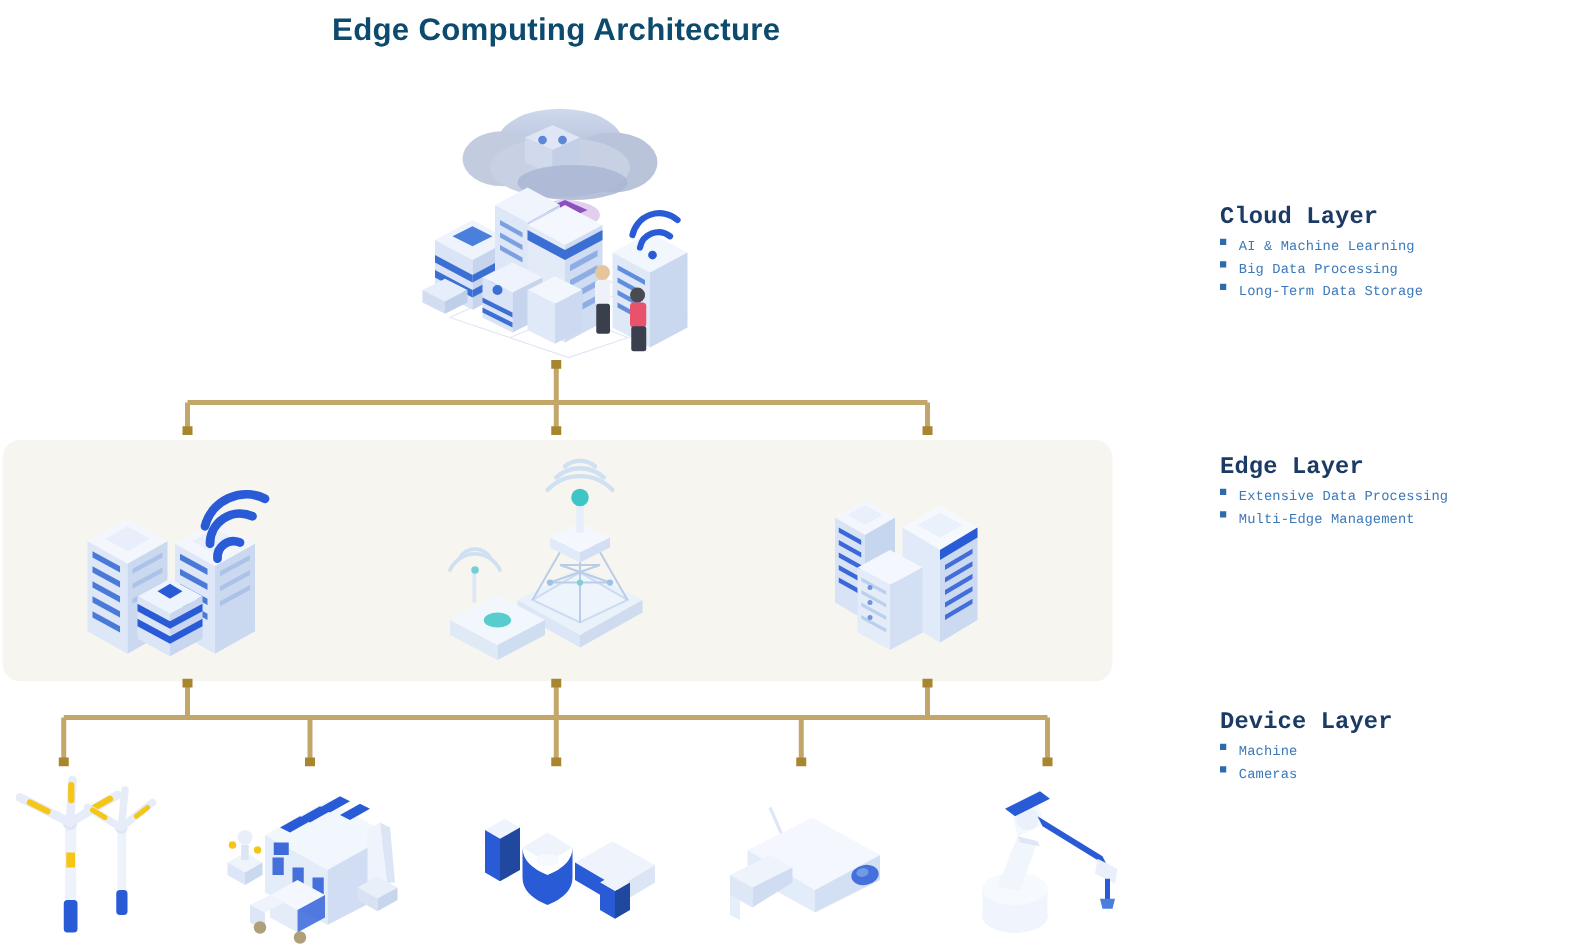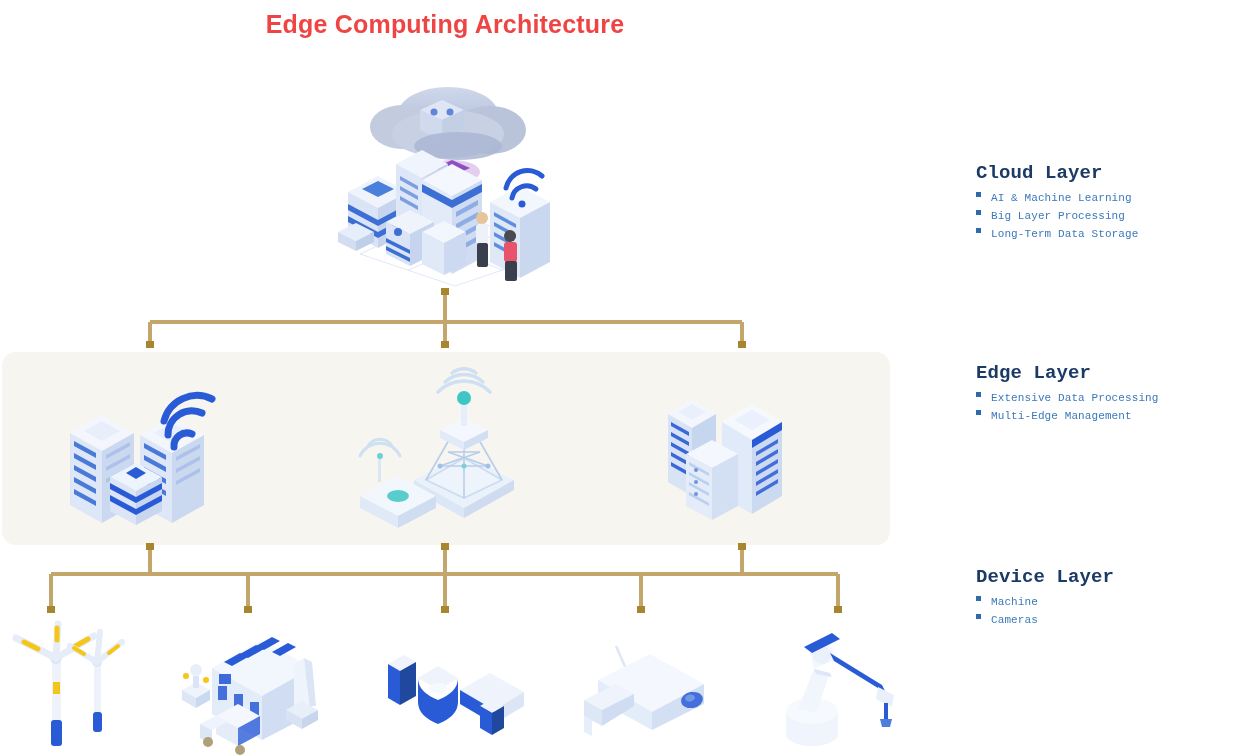--- a/index.html
+++ b/index.html
@@ -18,21 +18,21 @@
 
   
   #diagram-title {
     position: absolute;
     left: 0;
     top: 10px;
     width: 890px;
     text-align: center;
     font-size: 25px;
     font-weight: bold;
-    color: #ef4444;
+    color: #0c4a6e;
     letter-spacing: 0.2px;
   }
 
   
   #edge-band {
     position: absolute;
     left: 2px;
     top: 352px;
     width: 888px;
     height: 193px;
@@ -607,21 +607,21 @@
 
 <div class="legend-group" id="legend-cloud">
   <div class="legend-heading">Cloud Layer</div>
   <ul class="legend-list">
     <li class="legend-item">
       <span class="legend-bullet"></span>
       <span>AI &amp; Machine Learning</span>
     </li>
     <li class="legend-item">
       <span class="legend-bullet"></span>
-      <span>Big Layer Processing</span>
+      <span>Big Data Processing</span>
     </li>
     <li class="legend-item">
       <span class="legend-bullet"></span>
       <span>Long-Term Data Storage</span>
     </li>
   </ul>
 </div>
 
 <div class="legend-group" id="legend-edge">
   <div class="legend-heading">Edge Layer</div>

